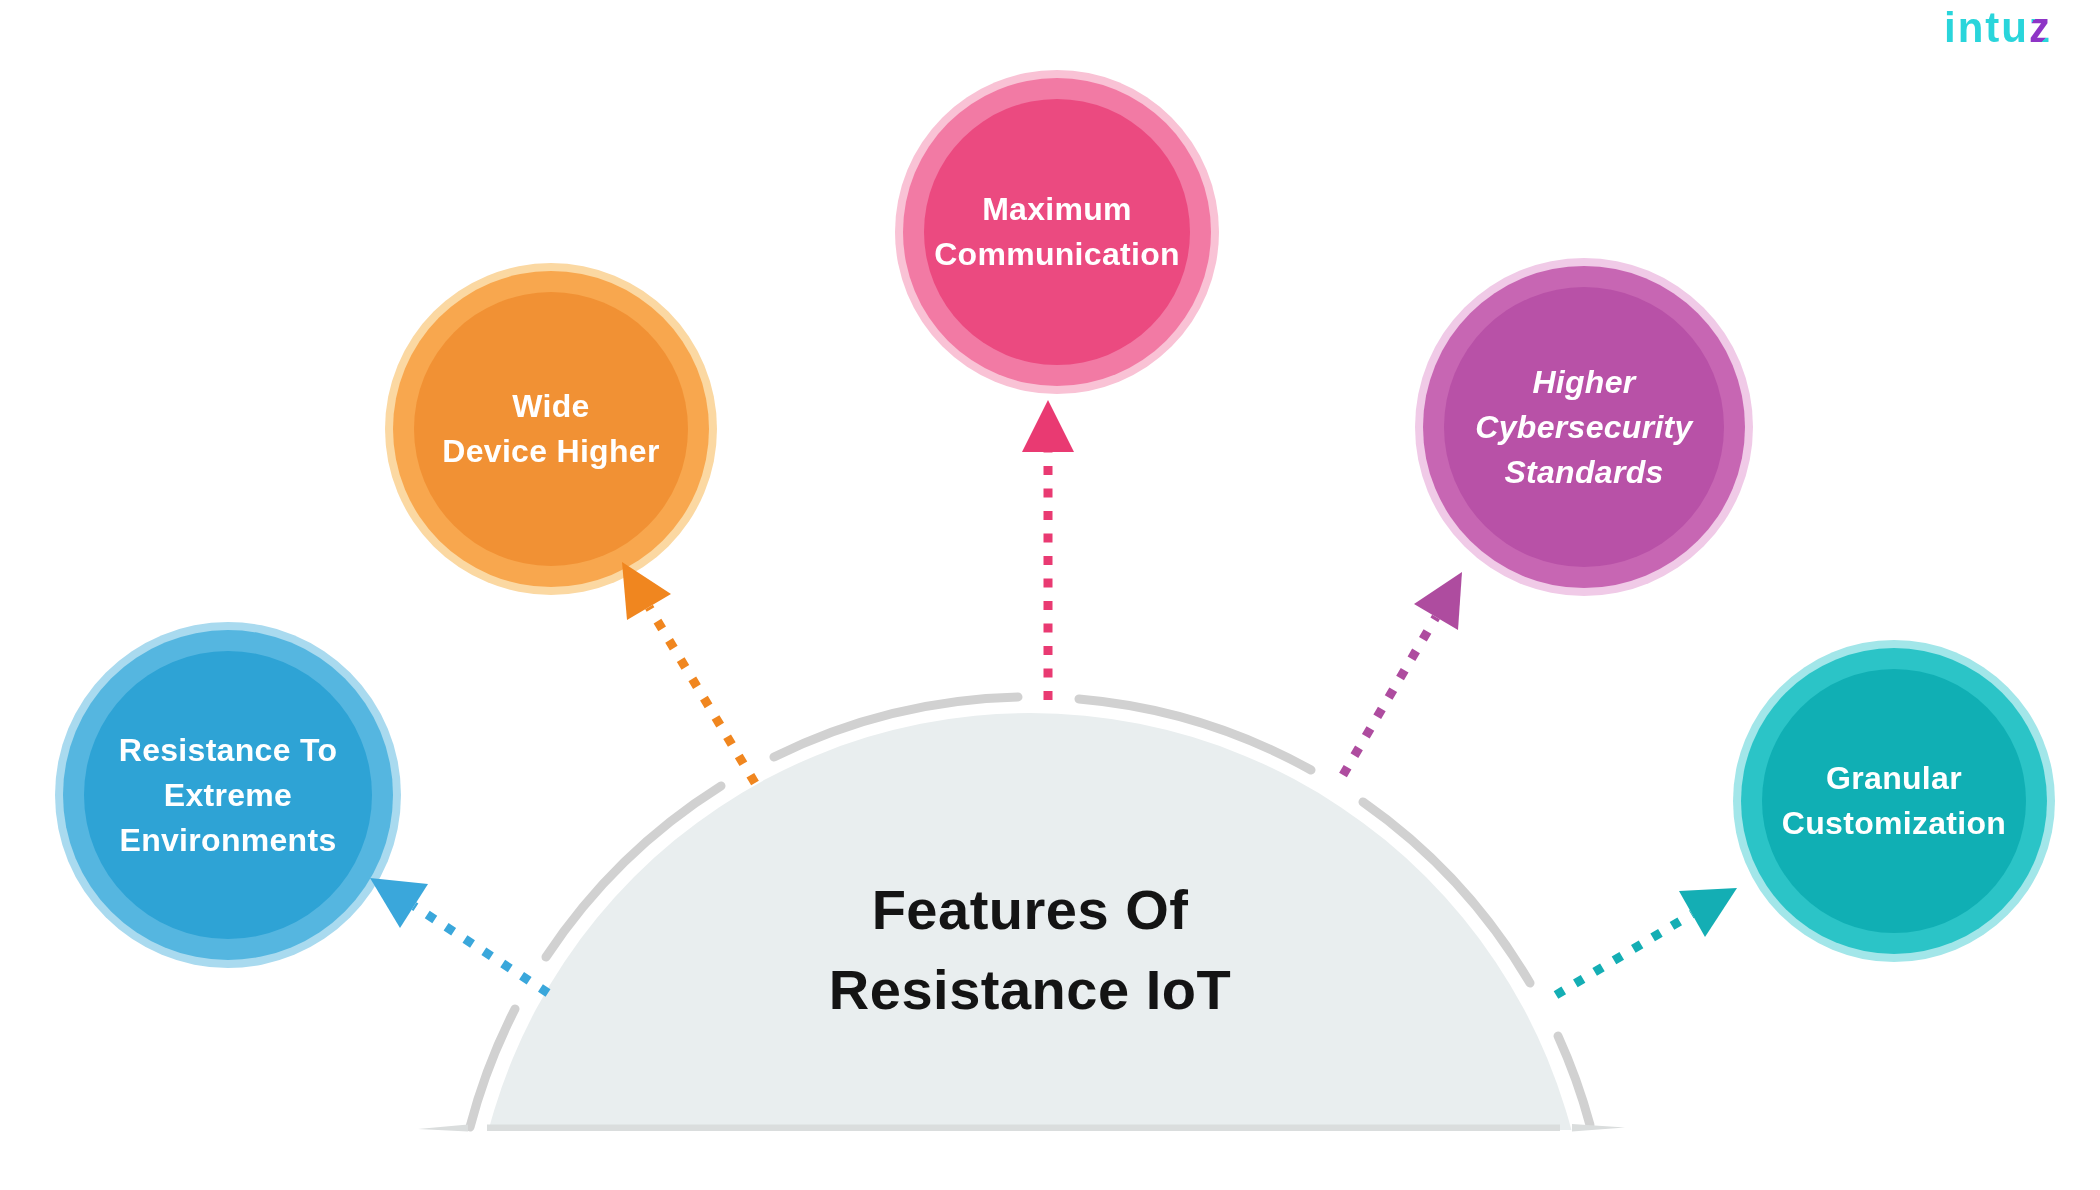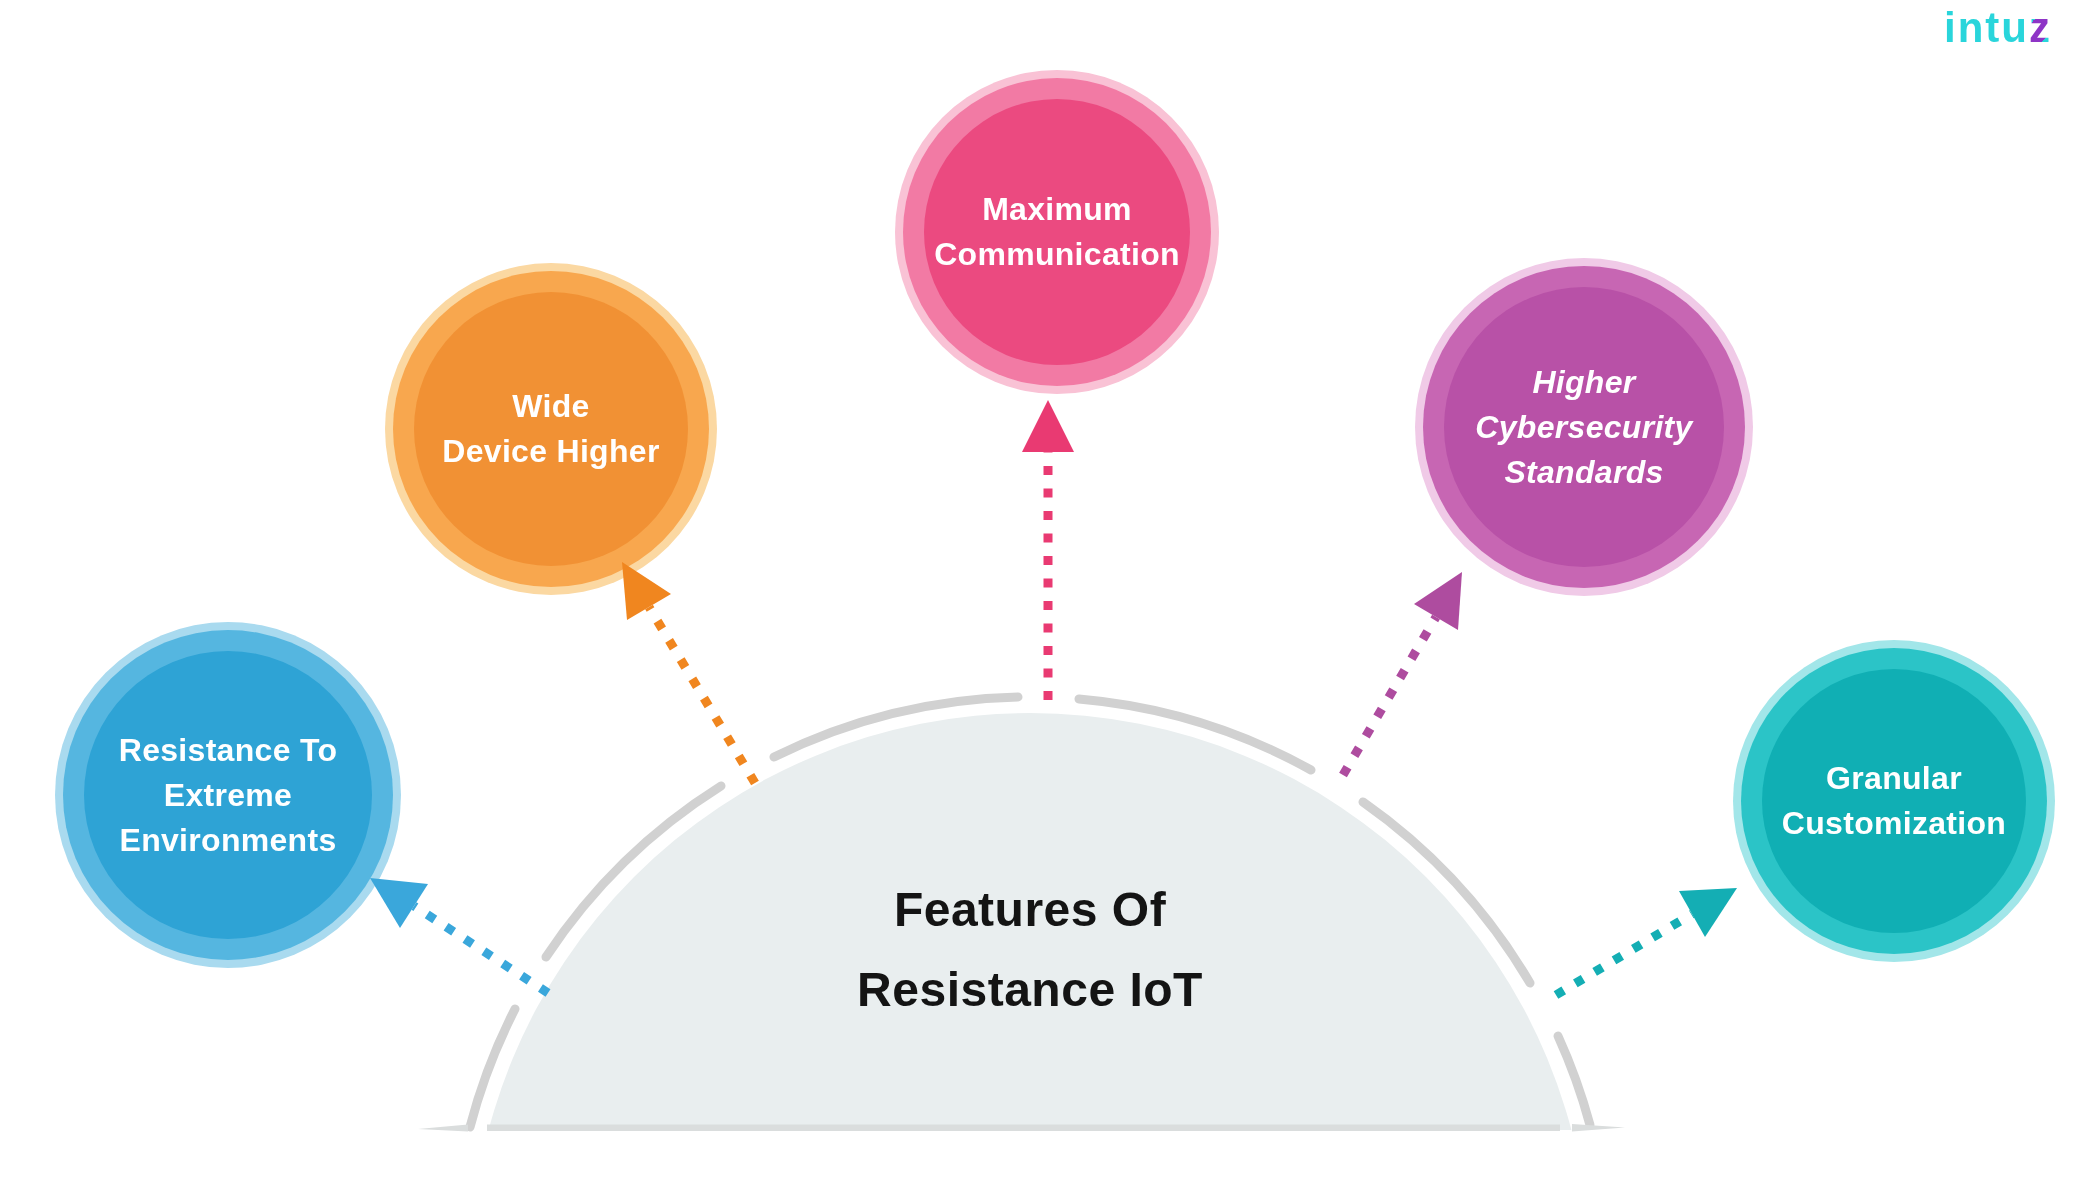--- a/index.html
+++ b/index.html
@@ -6,21 +6,21 @@
   .canvas{
     position:relative;width:2100px;height:1190px;overflow:hidden;background:#fff;
     font-family:"Liberation Sans",sans-serif;
   }
   
   .dome{position:absolute;left:470px;top:713px;width:1120px;height:417px;overflow:hidden;}
   .dome-circle{position:absolute;left:0;top:0;width:1120px;height:1120px;border-radius:50%;
     background:var(--dome-fill,#E9EEEF);}
   
   .title{position:absolute;left:430px;top:870px;width:1200px;text-align:center;
-    font-size:48px;font-weight:bold;line-height:80px;letter-spacing:.5px;
+    font-size:56px;font-weight:bold;line-height:80px;letter-spacing:.5px;
     color:var(--title-color,#141414);}
   
   .bubble{position:absolute;border-radius:50%;background:var(--ring);padding:8px;box-sizing:border-box;}
   .bubble-band{width:100%;height:100%;border-radius:50%;background:var(--band);padding:21px;box-sizing:border-box;}
   .bubble-core{width:100%;height:100%;border-radius:50%;background:var(--fill);
     display:flex;flex-direction:column;align-items:center;justify-content:center;
     color:#fff;font-size:32px;font-weight:bold;line-height:45px;text-align:center;letter-spacing:.3px;}
   #bubble-0{left:55px;top:622px;width:346px;height:346px;}
   #bubble-1{left:385px;top:263px;width:332px;height:332px;}
   #bubble-2{left:895px;top:70px;width:324px;height:324px;}

